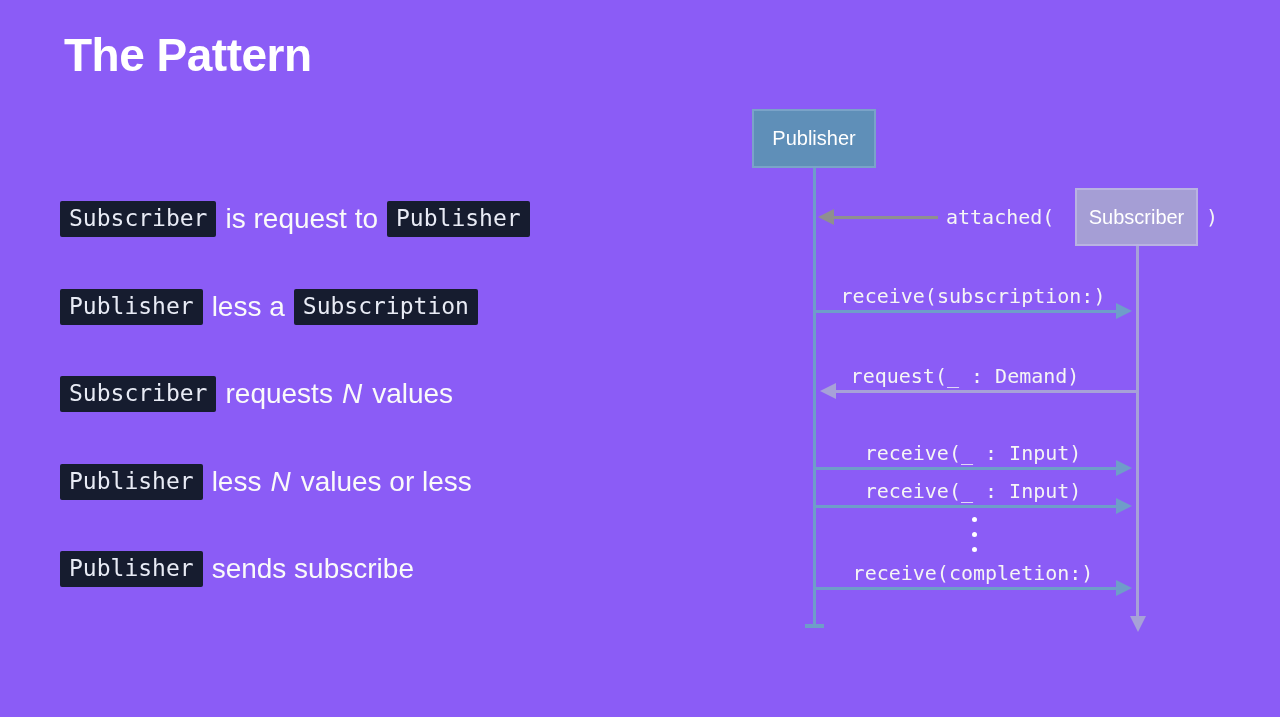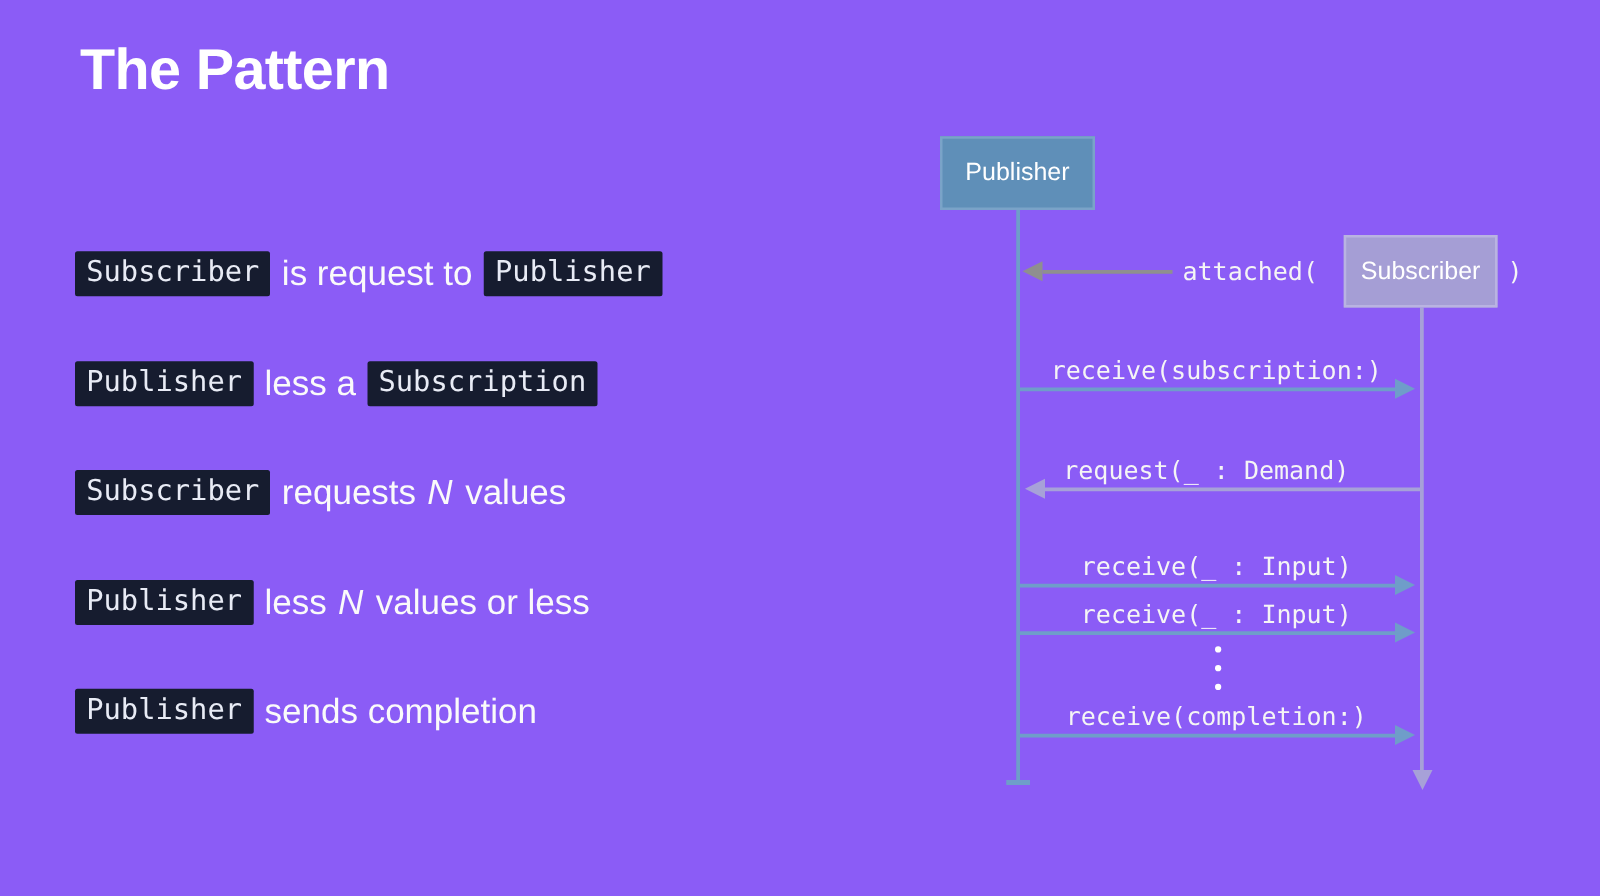--- a/index.html
+++ b/index.html
@@ -66,21 +66,21 @@
     <span class="plain">values</span>
   </div>
   <div class="bullet" style="top:464px">
     <span class="chip">Publisher</span>
     <span class="plain">less</span>
     <span class="plain nvar">N</span>
     <span class="plain">values or less</span>
   </div>
   <div class="bullet" style="top:551px">
     <span class="chip">Publisher</span>
-    <span class="plain">sends completion</span>
+    <span class="plain">sends subscribe</span>
   </div>
 
   <div>
 
     <div class="lifeline pub-line"></div>
     <div class="pub-cap"></div>
     <div class="lifeline sub-line"></div>
     <div class="down-head"></div>
 
     <div class="actor pub-box">Publisher</div>

